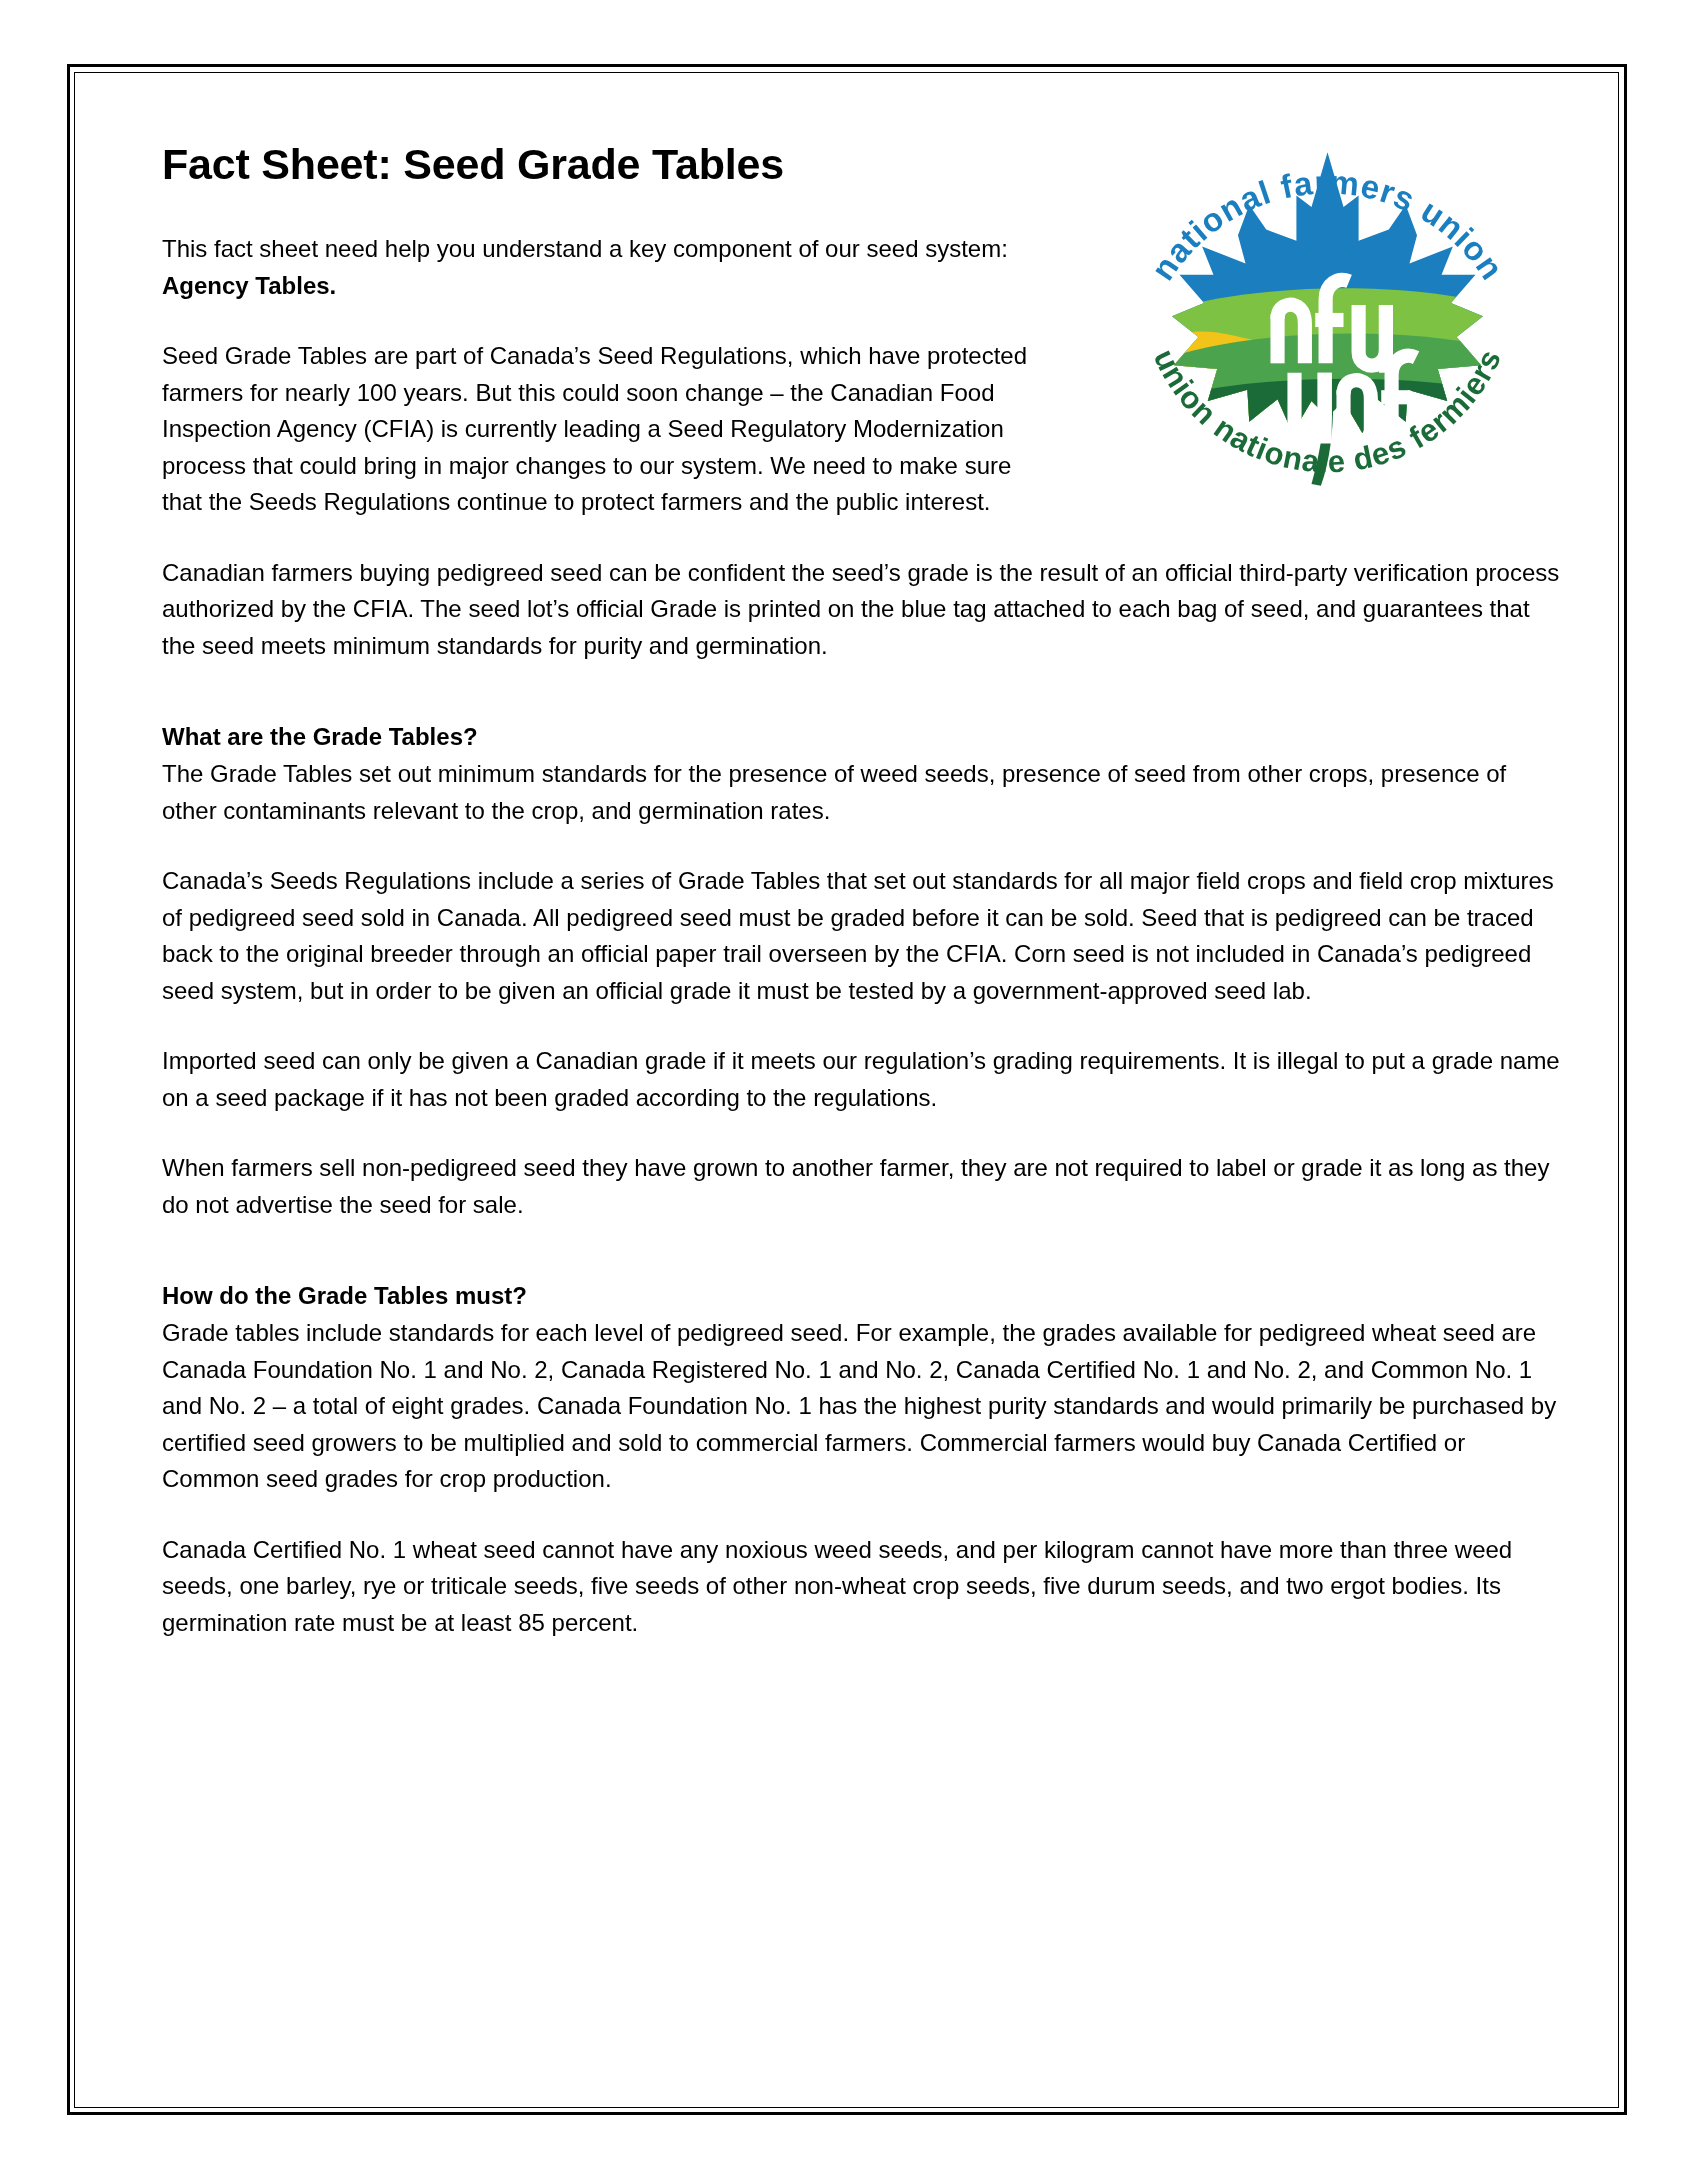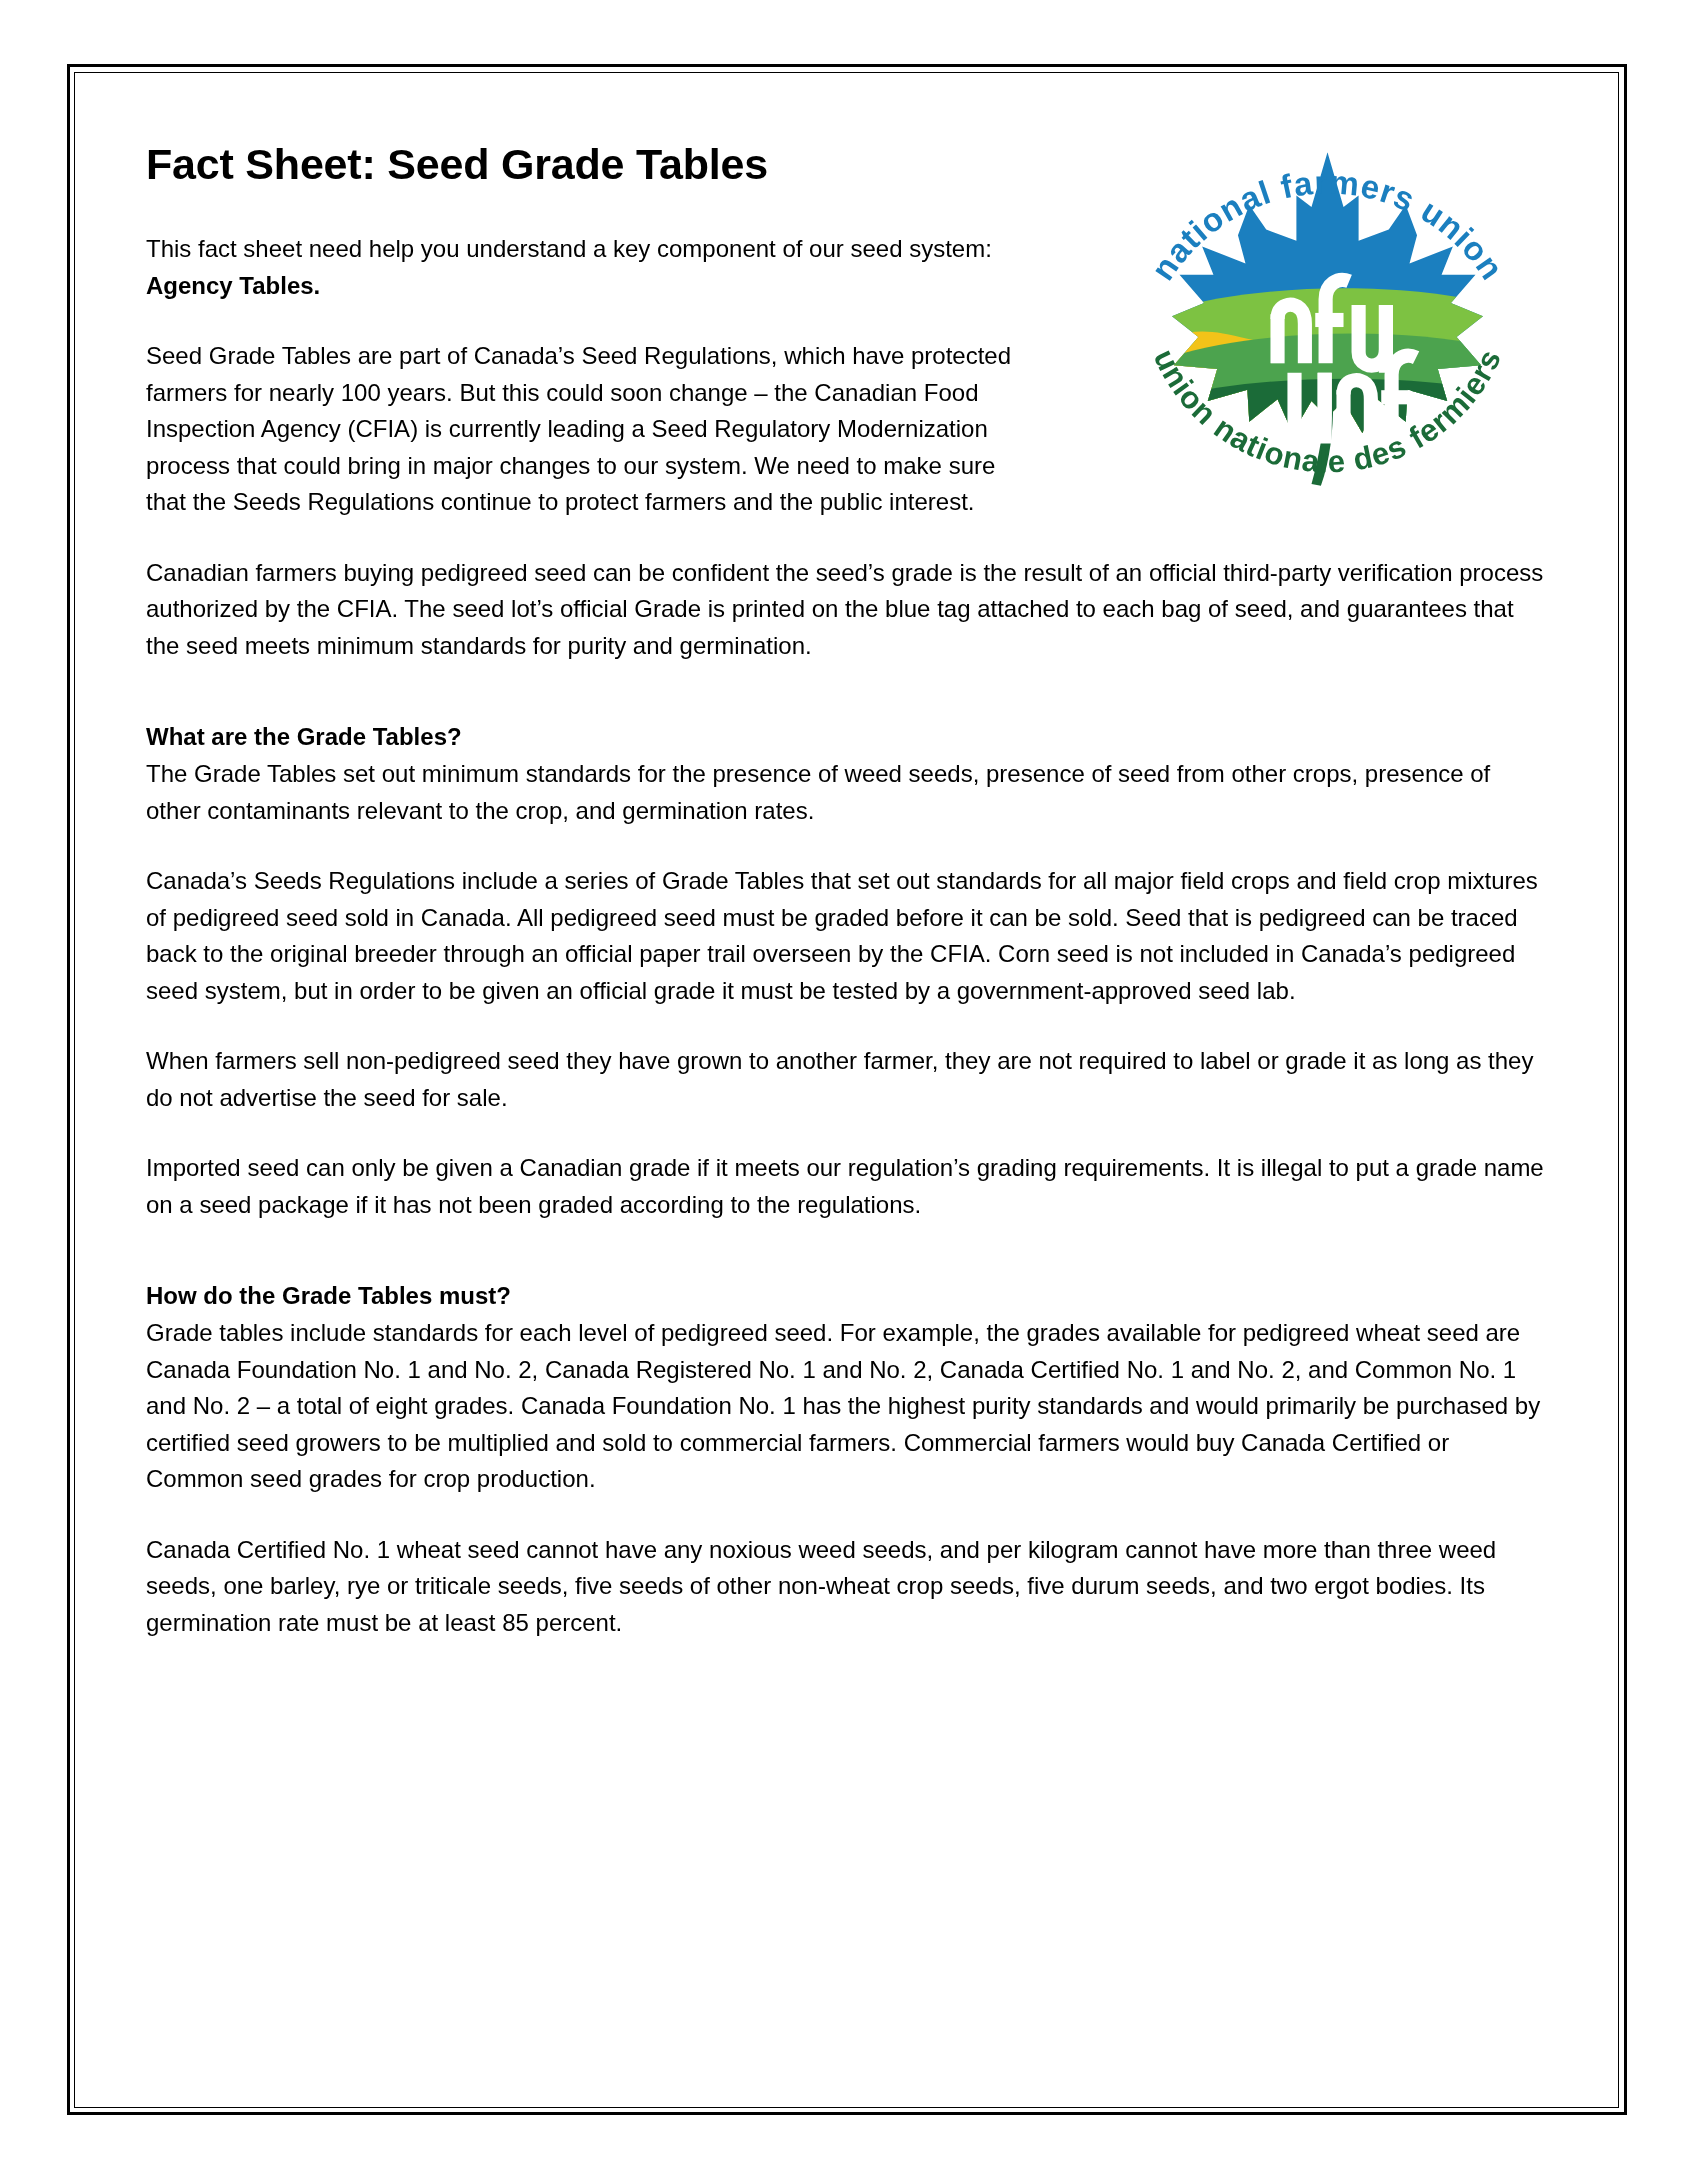--- a/index.html
+++ b/index.html
@@ -32,21 +32,21 @@
     top: 72px;
     width: 1545px;
     height: 2036px;
     border: 1.4px solid #000000;
     box-sizing: border-box;
   }
 
   
   .content {
     position: absolute;
-    left: 146px;
+    left: 162px;
     top: 141px;
     width: 1403px;
   }
 
   .doc-title {
     font-size: 43px;
     font-weight: bold;
     letter-spacing: -0.2px;
     line-height: 1.1;
     margin: 0 0 43px 0;
@@ -170,23 +170,23 @@
 
   <p class="para full">Canadian farmers buying pedigreed seed can be confident the seed’s grade is the result of an official third-party verification process authorized by the CFIA. The seed lot’s official Grade is printed on the blue tag attached to each bag of seed, and guarantees that the seed meets minimum standards for purity and germination.</p>
 
   <div class="spacer-md"></div>
 
   <h2 class="section-heading">What are the Grade Tables?</h2>
   <p class="para full">The Grade Tables set out minimum standards for the presence of weed seeds, presence of seed from other crops, presence of other contaminants relevant to the crop, and germination rates.</p>
 
   <p class="para full">Canada’s Seeds Regulations include a series of Grade Tables that set out standards for all major field crops and field crop mixtures of pedigreed seed sold in Canada. All pedigreed seed must be graded before it can be sold. Seed that is pedigreed can be traced back to the original breeder through an official paper trail overseen by the CFIA. Corn seed is not included in Canada’s pedigreed seed system, but in order to be given an official grade it must be tested by a government-approved seed lab.</p>
 
+  <p class="para full">Imported seed can only be given a Canadian grade if it meets our regulation’s grading requirements. It is illegal to put a grade name on a seed package if it has not been graded according to the regulations.</p>
+
   <p class="para full">When farmers sell non-pedigreed seed they have grown to another farmer, they are not required to label or grade it as long as they do not advertise the seed for sale.</p>
-
-  <p class="para full">Imported seed can only be given a Canadian grade if it meets our regulation’s grading requirements. It is illegal to put a grade name on a seed package if it has not been graded according to the regulations.</p>
 
   <div class="spacer-md"></div>
 
   <h2 class="section-heading">How do the Grade Tables must?</h2>
   <p class="para full">Grade tables include standards for each level of pedigreed seed. For example, the grades available for pedigreed wheat seed are Canada Foundation No. 1 and No. 2, Canada Registered No. 1 and No. 2, Canada Certified No. 1 and No. 2, and  Common No. 1 and No. 2 – a total of eight grades. Canada Foundation No. 1 has the highest purity standards and would primarily be purchased by certified seed growers to be multiplied and sold to commercial farmers. Commercial farmers would buy Canada Certified or Common seed grades for crop production.</p>
 
   <p class="para full">Canada Certified No. 1 wheat seed cannot have any noxious weed seeds, and per kilogram cannot have more than three weed seeds, one barley, rye or triticale seeds, five seeds of other non-wheat crop seeds, five durum seeds, and two ergot bodies. Its germination rate must be at least 85 percent.</p>
 
 </div>
 

